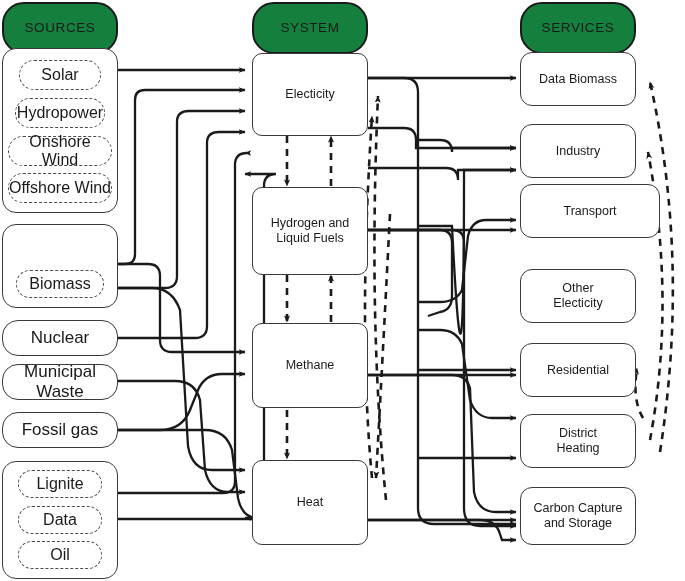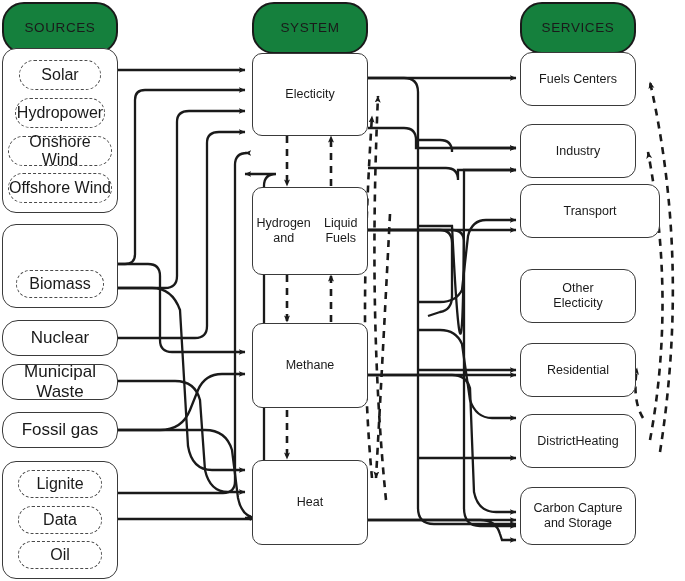--- a/index.html
+++ b/index.html
@@ -213,55 +213,55 @@
     <span>Data</span>
   </div>
   <div class="sub-node" style="left:18px; top:541px; width:84px; height:28px;">
     <span>Oil</span>
   </div>
 
   <div class="node system-node" style="left:252px; top:53px; width:116px; height:83px;">
     <span>Electicity</span>
   </div>
 
-  <div class="node system-node" style="left:252px; top:187px; width:116px; height:88px; flex-direction:row;">
+  <div class="node system-node" style="left:252px; top:187px; width:116px; height:88px; flex-direction:column;">
     <span>Hydrogen and</span>
     <span>Liquid Fuels</span>
   </div>
 
   <div class="node system-node" style="left:252px; top:323px; width:116px; height:85px;">
     <span>Methane</span>
   </div>
 
   <div class="node system-node" style="left:252px; top:460px; width:116px; height:85px;">
     <span>Heat</span>
   </div>
 
   <div class="node service-node" style="left:520px; top:52px; width:116px; height:54px;">
-    <span>Fuels Centers</span>
+    <span>Data Biomass</span>
   </div>
 
   <div class="node service-node" style="left:520px; top:124px; width:116px; height:54px;">
     <span>Industry</span>
   </div>
 
   <div class="node service-node" style="left:520px; top:184px; width:140px; height:54px;">
     <span>Transport</span>
   </div>
 
   <div class="node service-node" style="left:520px; top:269px; width:116px; height:54px; flex-direction:column;">
     <span>Other</span>
     <span>Electicity</span>
   </div>
 
   <div class="node service-node" style="left:520px; top:343px; width:116px; height:54px;align-items:center;">
     <span>Residential</span>
   </div>
 
-  <div class="node service-node" style="left:520px; top:414px; width:116px; height:54px; ">
+  <div class="node service-node" style="left:520px; top:414px; width:116px; height:54px; flex-direction:column;">
     <span>District</span>
     <span>Heating</span>
   </div>
 
   <div class="node service-node" style="left:520px; top:487px; width:116px; height:58px; flex-direction:column;">
     <span>Carbon Capture</span>
     <span>and Storage</span>
   </div>
 
 </div>

